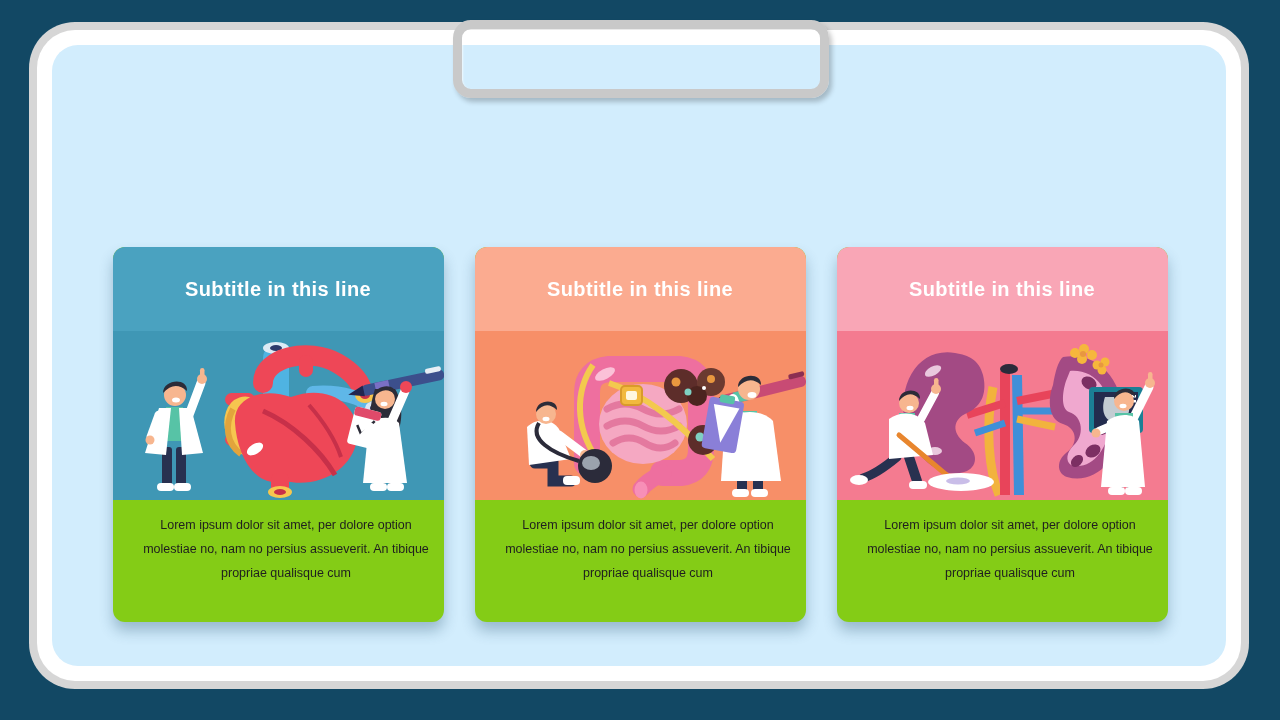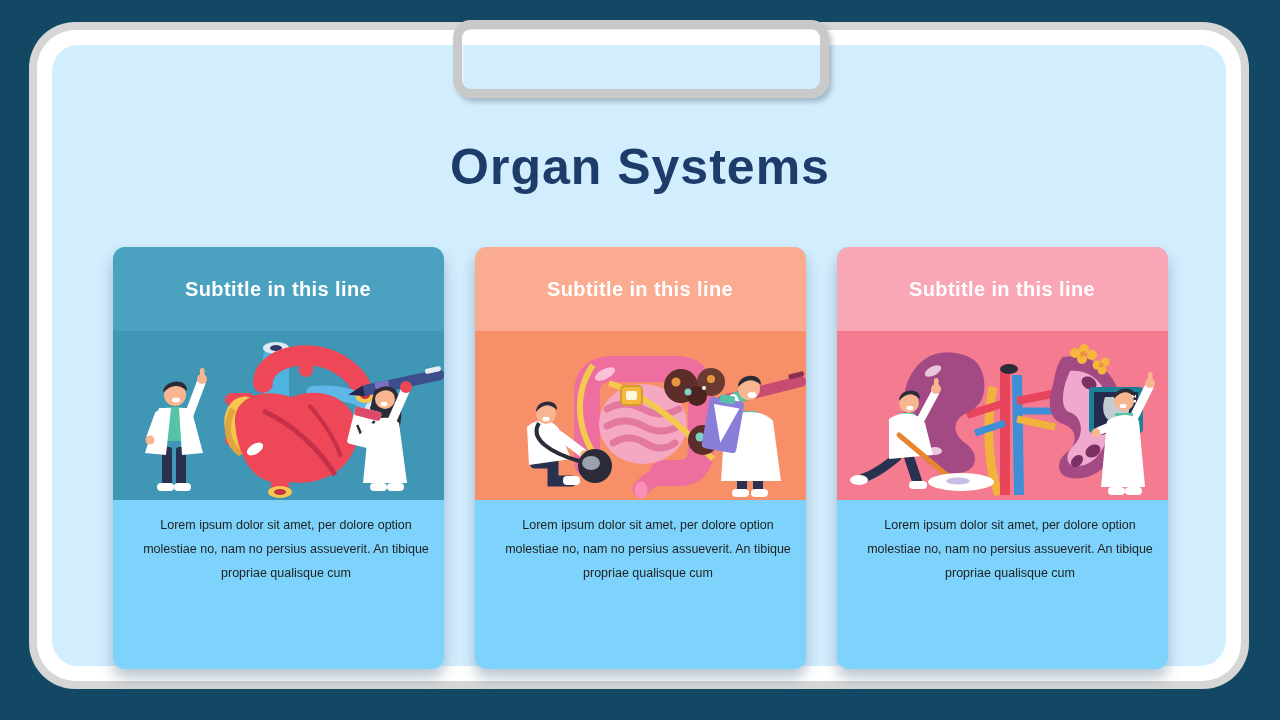--- a/index.html
+++ b/index.html
@@ -15,41 +15,40 @@
   .clip { position:absolute; left:453px; top:20px; width:376px; height:78px;
           border:9px solid #c9c9c9; border-radius:18px; background:transparent;
           box-shadow:3px 4px 5px rgba(0,0,0,0.22), inset 1px 1px 2px rgba(255,255,255,0.65);
           z-index:5; }
 
   .title { position:absolute; top:138px; left:0; width:1280px; text-align:center;
            font-size:50px; font-weight:bold; letter-spacing:1px; z-index:2; }
 
   .cards { position:absolute; top:247px; left:0; width:1280px; display:flex;
            justify-content:center; gap:31px; z-index:2; }
-  .card { width:331px; height:422px; background:#7dd3fc; border-radius:12px;
+  .card { width:331px; height:375px; background:#84cc16; border-radius:12px;
           overflow:hidden; box-shadow:0 9px 14px rgba(22,70,98,0.30); }
   .card-header { height:84px; display:flex; align-items:center; justify-content:center;
                  color:#ffffff; font-weight:bold; font-size:20px; letter-spacing:0.4px; }
   .card-illus { height:169px; position:relative; }
   .card-illus svg { display:block; width:100%; height:100%; }
   .card-body { height:122px; padding:13px 4px 0 20px; text-align:center;
                font-size:12.5px; line-height:24px; color:#1f1f1f; }
 </style>
 </head>
 <body>
 
 <div class="stage">
 
   <div class="frame">
     <div class="panel"></div>
   </div>
 
   <div class="clip"></div>
 
-  <h1 class="title" style="color: rgb(30, 60, 106);">Organ Systems</h1>
 
   <div class="cards">
 
     <div class="card">
       <div class="card-header" style="background: rgb(74, 162, 192);">Subtitle in this line</div>
       <div class="card-illus" style="background: rgb(63, 151, 181);">
         <svg viewBox="0 0 331 169">
           <g>
             <rect x="150" y="14" width="26" height="132" rx="13" fill="#4fb3e2"></rect>
             <ellipse cx="163" cy="17" rx="13" ry="6" fill="#dcebf5"></ellipse>

